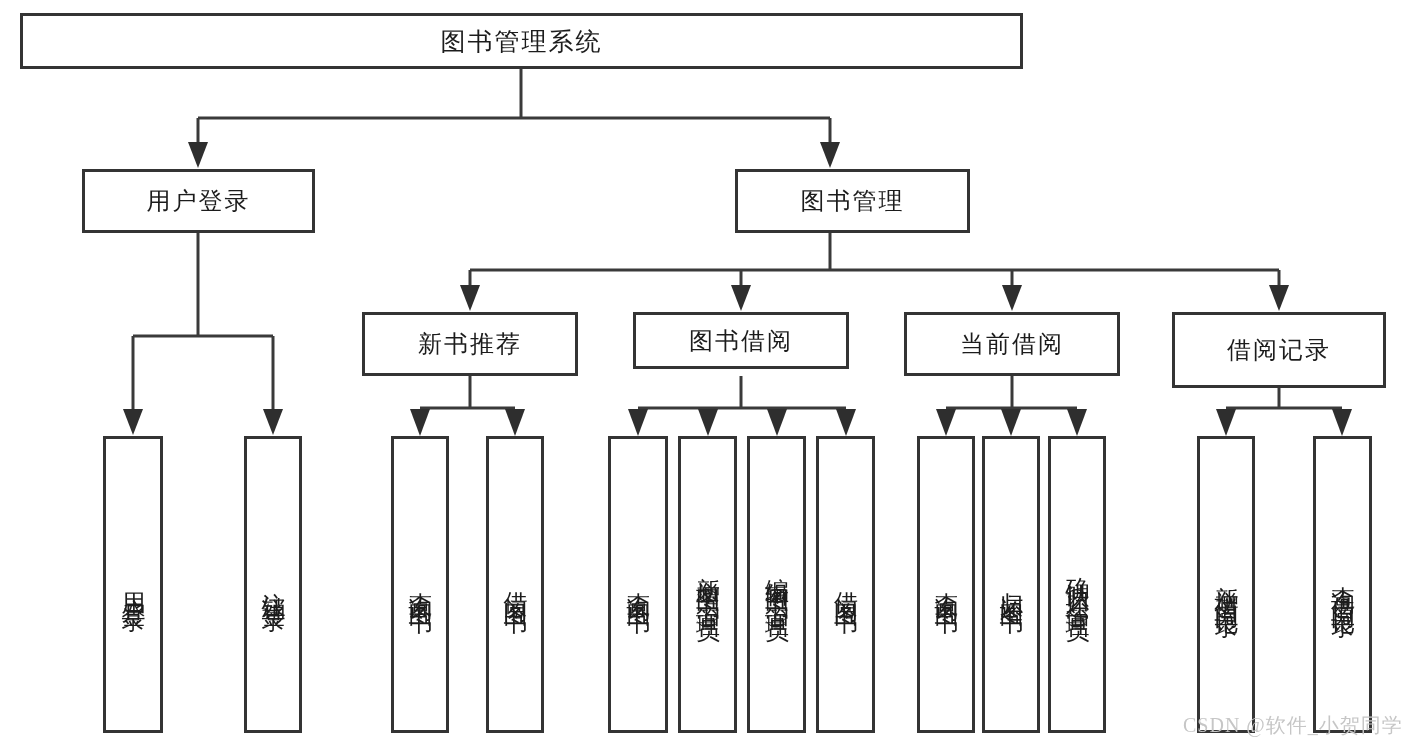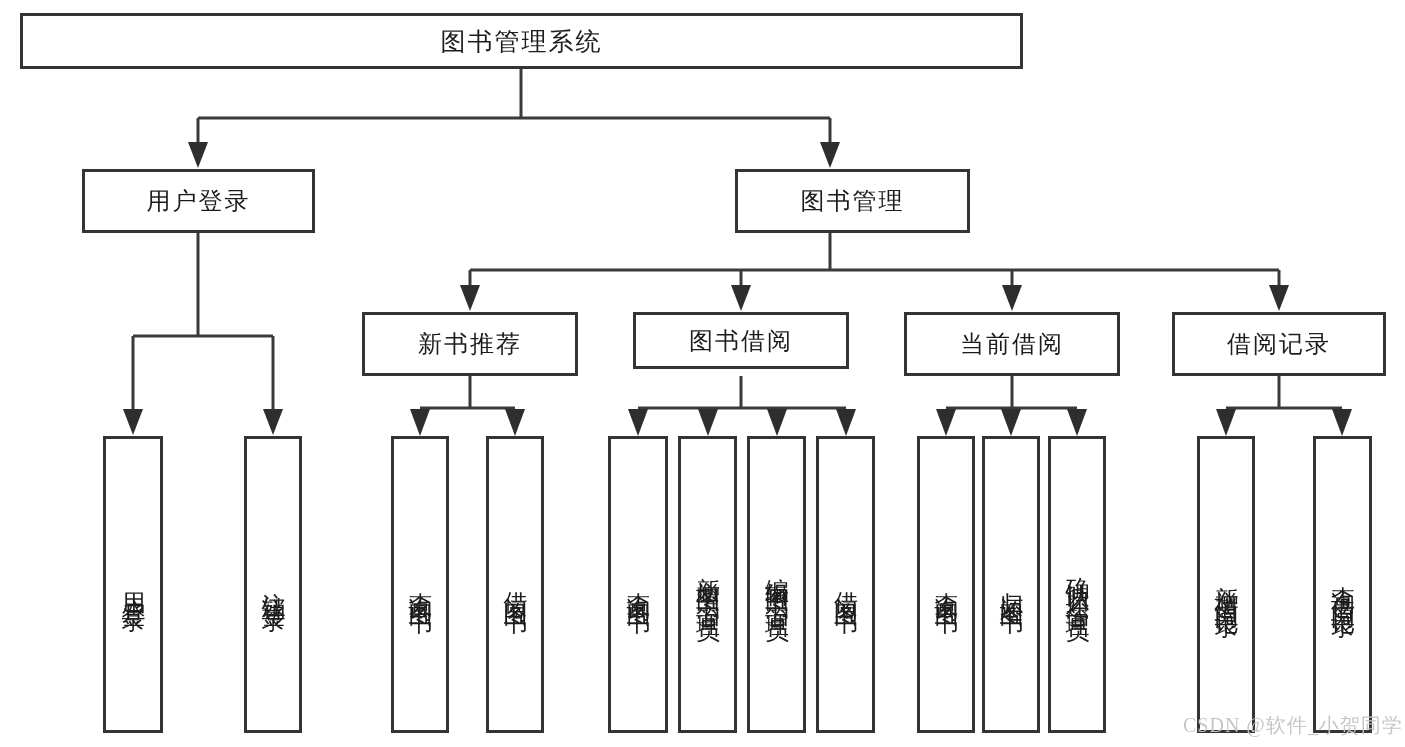--- a/index.html
+++ b/index.html
@@ -145,21 +145,21 @@
 
   <div class="box" style="left:362px; top:312px; width:216px; height:64px;">
     <span class="h-label">新书推荐</span>
   </div>
   <div class="box" style="left:633px; top:312px; width:216px; height:57px;">
     <span class="h-label">图书借阅</span>
   </div>
   <div class="box" style="left:904px; top:312px; width:216px; height:64px;">
     <span class="h-label">当前借阅</span>
   </div>
-  <div class="box" style="left:1172px; top:312px; width:214px; height:64px;">
+  <div class="box" style="left:1172px; top:312px; width:214px; height:76px;">
     <span class="h-label">借阅记录</span>
   </div>
 
   <div class="box leaf" style="left:103px; top:436px; width:60px; height:297px;">
     <span>用户登录</span>
   </div>
   <div class="box leaf" style="left:244px; top:436px; width:58px; height:297px;">
     <span>注销登录</span>
   </div>
 

